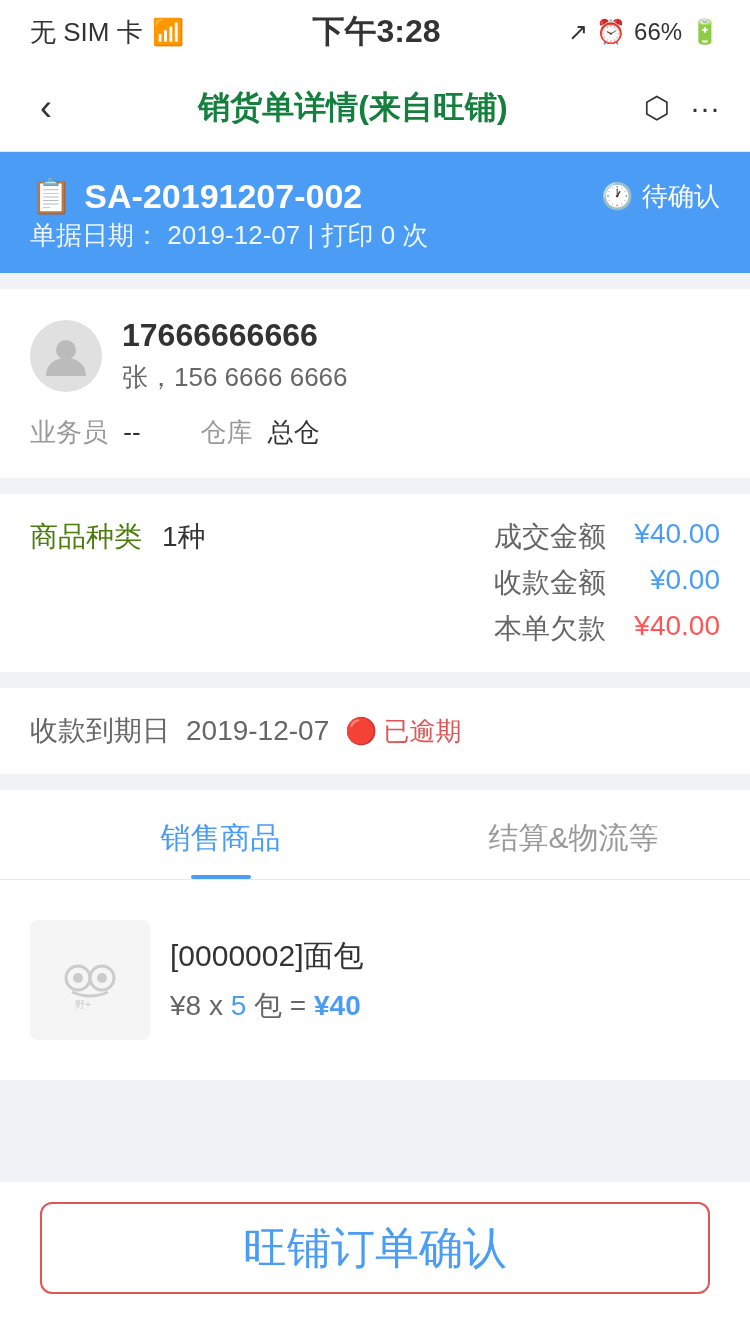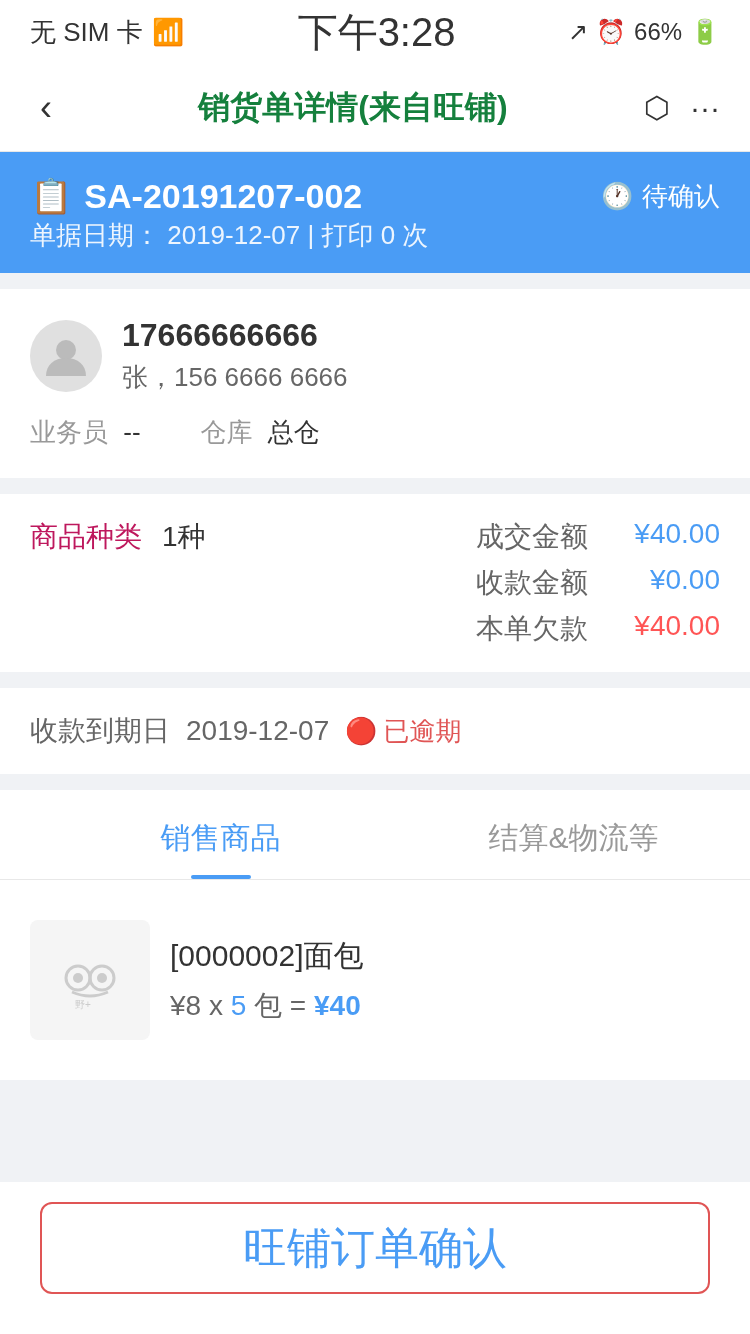--- a/index.html
+++ b/index.html
@@ -20,21 +20,21 @@
       height: 64px;
       background: #fff;
       display: flex;
       align-items: center;
       justify-content: space-between;
       padding: 0 30px;
       font-size: 26px;
       font-weight: 500;
     }
     .status-left { display: flex; align-items: center; gap: 10px; }
-    .status-center { font-size: 40px; font-weight: 400; text-align: right; }
+    .status-center { font-size: 32px; font-weight: 700; text-align: right; }
     .status-right { display: flex; align-items: center; gap: 8px; font-size: 24px; }
 
     
     .nav-bar {
       width: 750px;
       height: 88px;
       background: #fff;
       display: flex;
       align-items: center;
       justify-content: space-between;
@@ -146,32 +146,32 @@
       justify-content: space-between;
       align-items: flex-start;
     }
     .amount-left {
       display: flex;
       align-items: center;
       gap: 20px;
       font-size: 28px;
       color: #333;
     }
-    .amount-label { color: #be185d; }
+    .amount-label { color: #4d7c0f; }
     .amount-value { color: #333; }
     .amount-right {
       display: flex;
       flex-direction: column;
       align-items: flex-end;
       gap: 8px;
     }
     .amount-row {
       display: flex;
       justify-content: flex-end;
-      gap: 32px;
+      gap: 14px;
       font-size: 28px;
     }
     .amount-row .alabel { color: #666; }
     .amount-row .aval { color: #4a9cf5; font-weight: 500; min-width: 100px; text-align: right; }
     .amount-row .aval.red { color: #f55; }
 
     
     .due-section {
       background: #fff;
       margin-top: 16px;

